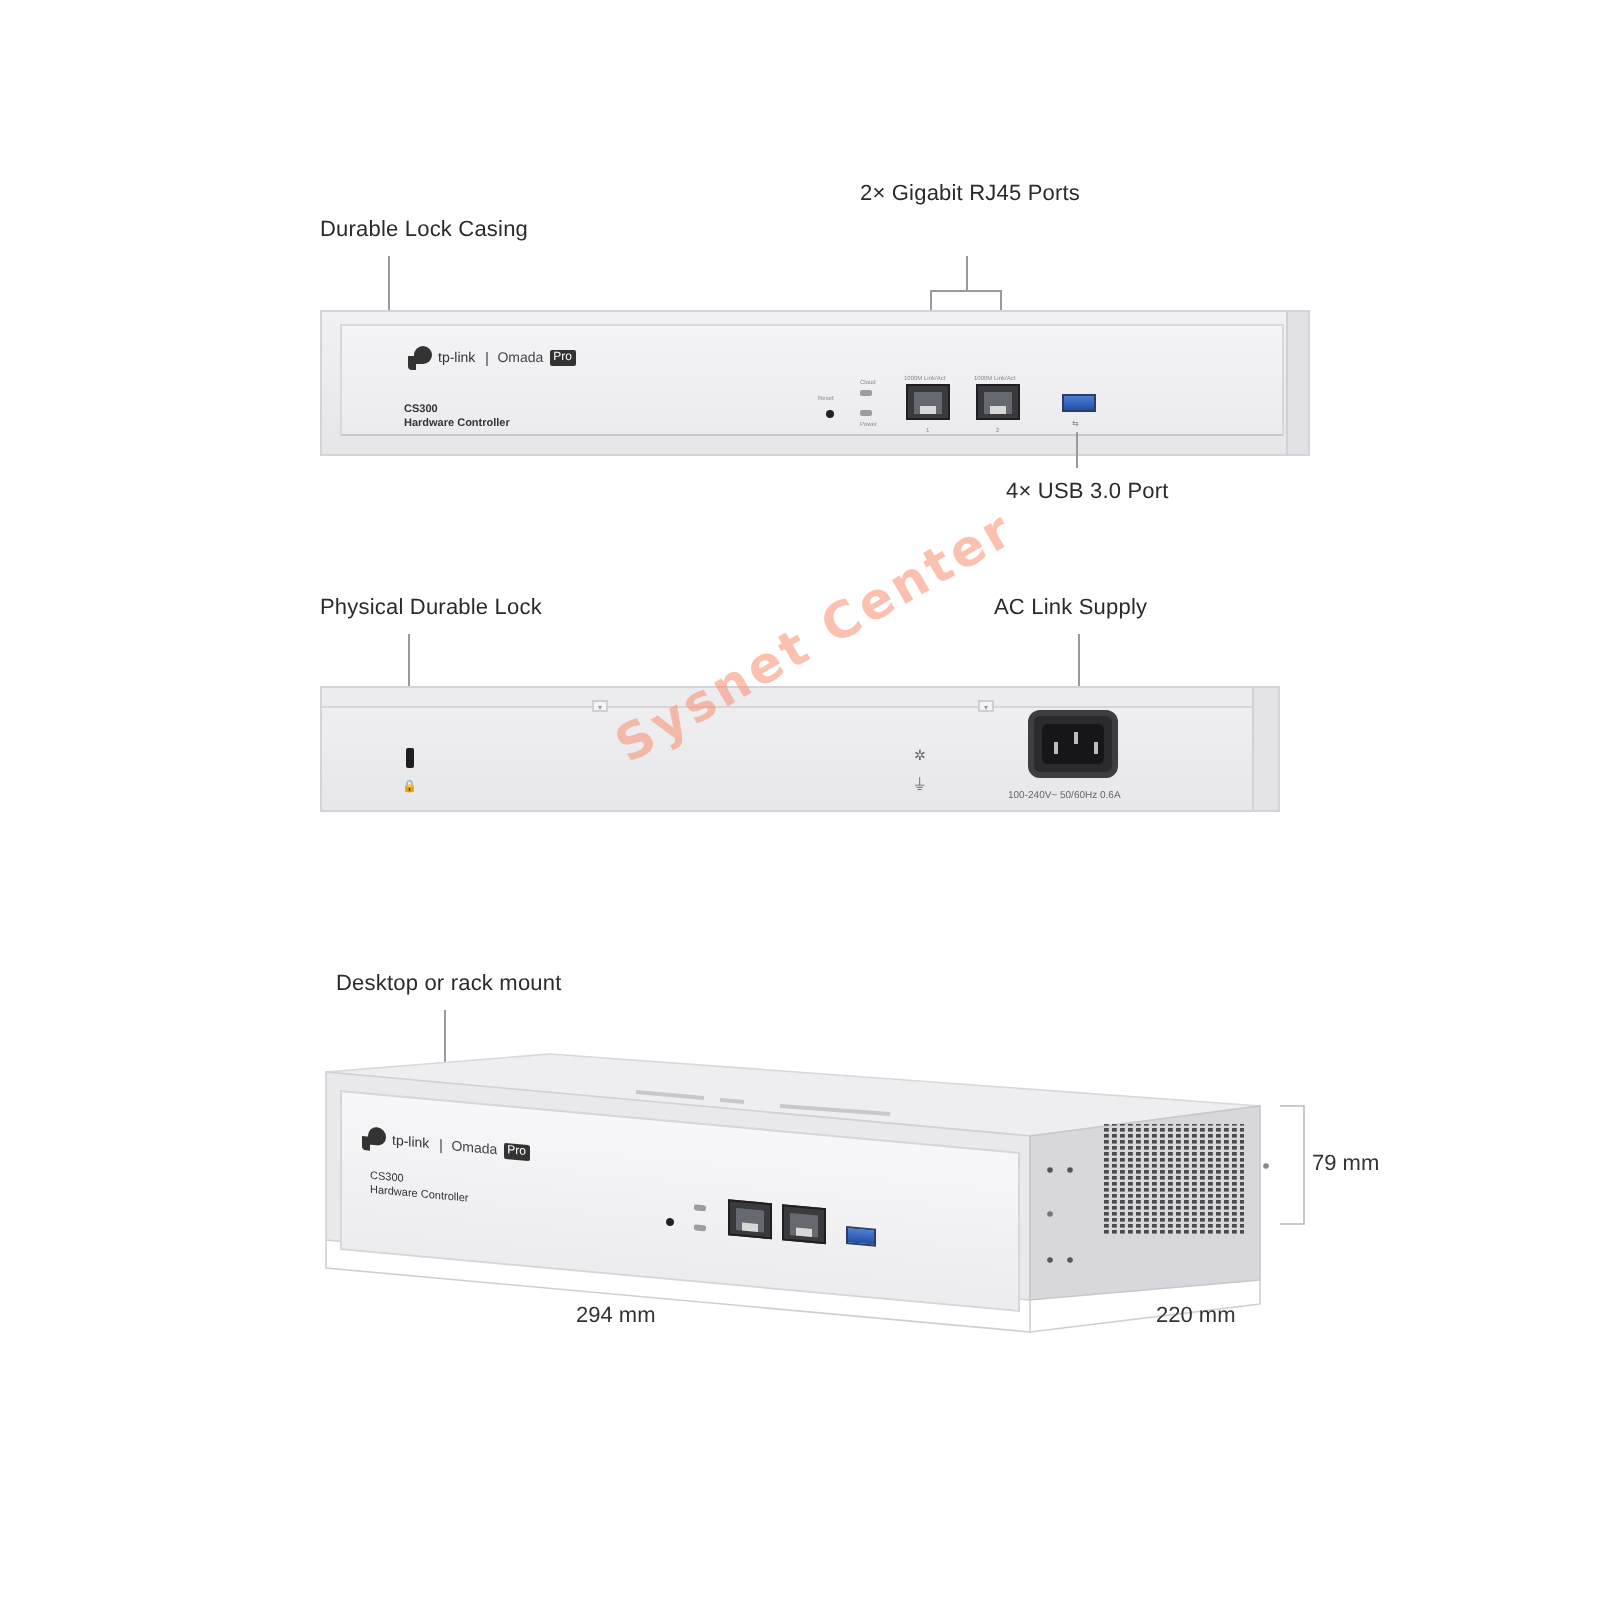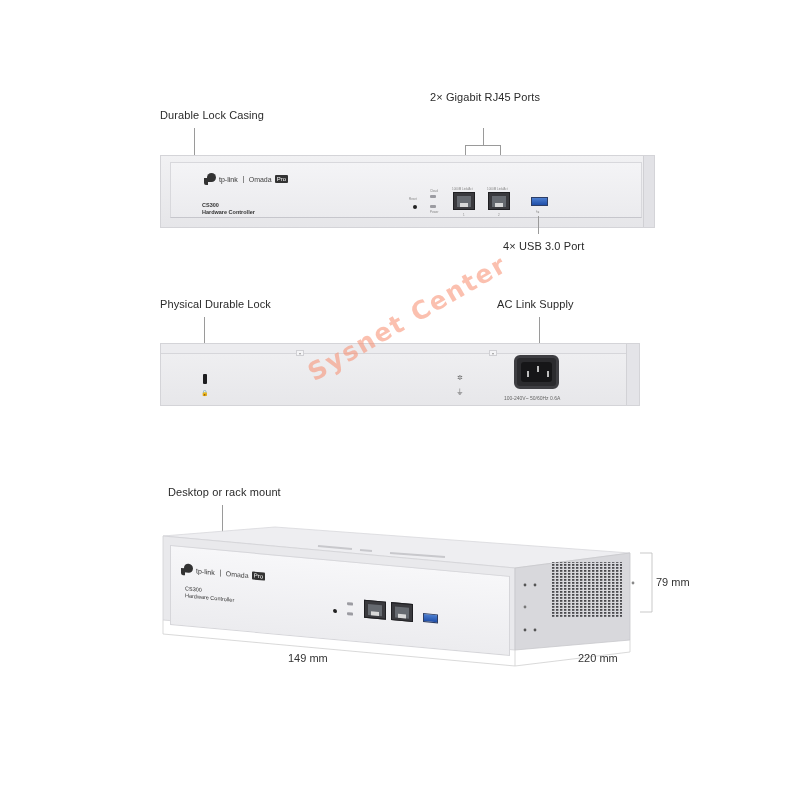--- a/index.html
+++ b/index.html
@@ -199,14 +199,14 @@
   </div>
   <div class="reset-hole" style="left:162px; top:48px;"></div>
   <div class="led" style="left:176px; top:40px;"></div>
   <div class="led" style="left:176px; top:50px;"></div>
   <div class="rj45" style="left:193px; top:36px;"></div>
   <div class="rj45" style="left:220px; top:36px;"></div>
   <div class="usb" style="left:252px; top:44px; width:15px;"></div>
 </div>
 
 <span class="dim" style="left:656px; top:576px;">79 mm</span>
-<span class="dim" style="left:288px; top:652px;">149 mm</span>
+<span class="dim" style="left:288px; top:652px;">294 mm</span>
 <span class="dim" style="left:578px; top:652px;">220 mm</span>
 
 </body></html>

